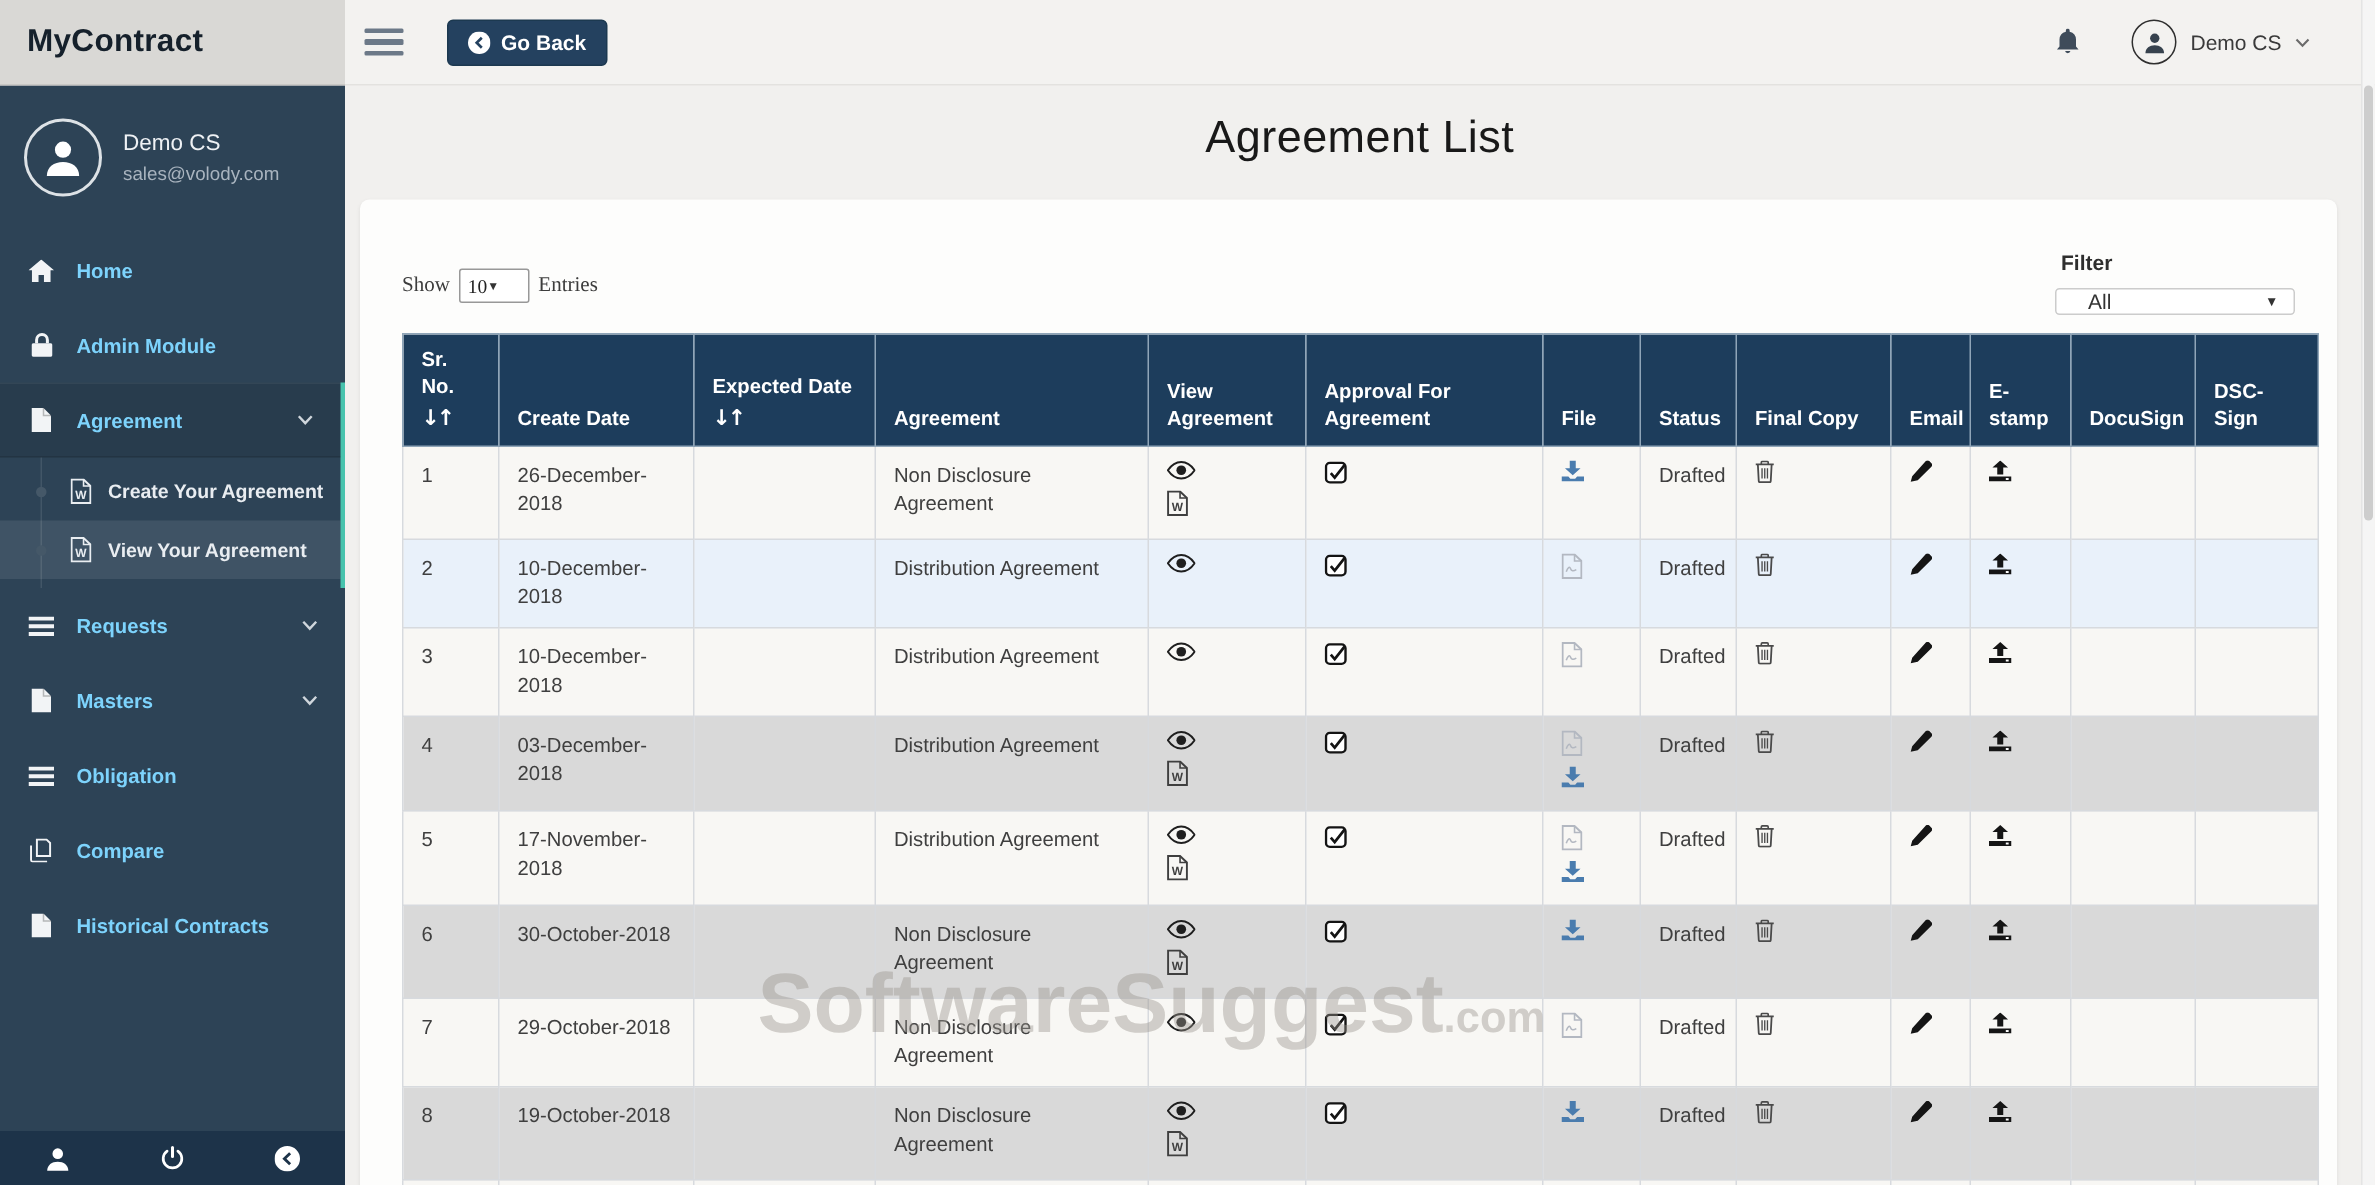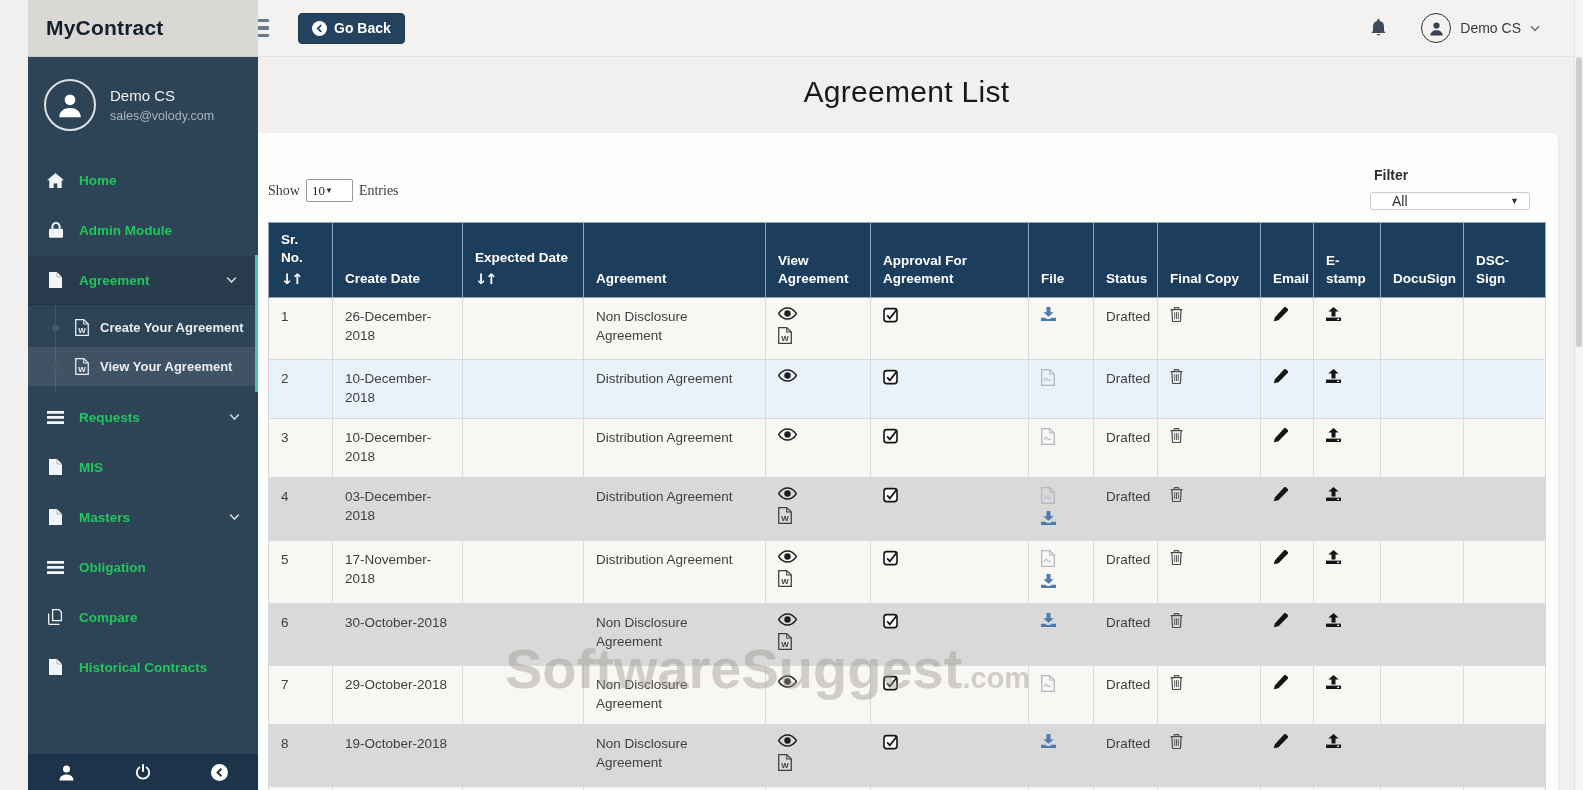--- a/index.html
+++ b/index.html
@@ -4,32 +4,32 @@
 <style>
   * { box-sizing: border-box; }
   html,body { margin:0; padding:0; }
   body {
     width:1583px; height:790px; overflow:hidden; position:relative;
     font-family:"Liberation Sans","DejaVu Sans",sans-serif;
     background:#f1f0ee; -webkit-font-smoothing:antialiased;
   }
 
   
-  #sidebar { position:absolute; left:0; top:0; bottom:0; width:230px; background:#2d4356; z-index:10;margin-left:28px; }
+  #sidebar { position:absolute; left:0; top:0; bottom:0; width:230px; background:#2d4356; z-index:10; }
   .logo { height:57px; background:#d9d8d5; display:flex; align-items:center; padding:0 18px;
           font-size:21px; font-weight:600; color:#15202b; letter-spacing:.2px; border-bottom:1px solid #c9c8c5; }
   .profile { display:flex; align-items:center; gap:14px; padding:22px 16px 16px; }
   .avatar { width:52px; height:52px; border:2px solid #dde2e6; border-radius:50%;
             display:flex; align-items:center; justify-content:center; flex:none; color:#fff; }
   .p-name { font-size:15px; color:#eef1f4; margin-bottom:5px; }
   .p-email { font-size:12.5px; color:#a9b4bf; }
 
   #nav { list-style:none; margin:8px 0 0; padding:0; }
   .nav-item { display:flex; align-items:center; gap:14px; padding:0 18px; height:50px;
-              font-size:13.5px; font-weight:700; color:#22c55e; cursor:pointer; position:relative; }
+              font-size:13.5px; font-weight:700; color:#7dd3fc; cursor:pointer; position:relative; }
   .nav-item .nicon { width:19px; display:flex; justify-content:center; color:#f2f4f6; }
   .chev { margin-left:auto; display:flex; color:#cfd6dc; }
   .group { border-right:3px solid #47c3ad; }
   .group > .nav-item { background:rgba(0,0,0,.10); border-top:1px solid rgba(255,255,255,.05);
                        border-bottom:1px solid rgba(0,0,0,.12); }
   .submenu { position:relative; padding:3px 0 6px; }
   .submenu::before { content:""; position:absolute; left:27px; top:0; bottom:0; width:1px; background:rgba(255,255,255,.10); }
   .sub-item { display:flex; align-items:center; gap:11px; height:39px; padding:0 10px 0 47px;
               font-size:13px; font-weight:600; color:#e9edf1; position:relative; cursor:pointer; }
   .sub-item::before { content:""; position:absolute; left:24px; top:50%; transform:translateY(-50%);
@@ -183,31 +183,20 @@
             <svg width="17" height="13" viewBox="0 0 17 13">
               <path d="M0 0h17v2.7H0zM0 5.1h17v2.7H0zM0 10.3h17v2.7H0z" fill="currentColor"></path>
             </svg>
           </span>
           <span>Requests</span>
           <span class="chev">
             <svg width="11" height="8" viewBox="0 0 11 8">
               <path d="M1.2 1.5l4.3 4.6 4.3-4.6" stroke="currentColor" stroke-width="1.6" fill="none"></path>
             </svg>
           </span>
-        </div>
-      </li>
-      <li>
-        <div class="nav-item">
-          <span class="nicon">
-            <svg width="13" height="16" viewBox="0 0 13 16">
-              <path d="M0 0h8l5 5v11H0z" fill="currentColor"></path>
-              <path d="M8 0v5h5" fill="none" stroke="rgba(0,0,0,.25)" stroke-width="1"></path>
-            </svg>
-          </span>
-          <span>MIS</span>
         </div>
       </li>
       <li>
         <div class="nav-item">
           <span class="nicon">
             <svg width="13" height="16" viewBox="0 0 13 16">
               <path d="M0 0h8l5 5v11H0z" fill="currentColor"></path>
               <path d="M8 0v5h5" fill="none" stroke="rgba(0,0,0,.25)" stroke-width="1"></path>
             </svg>
           </span>

